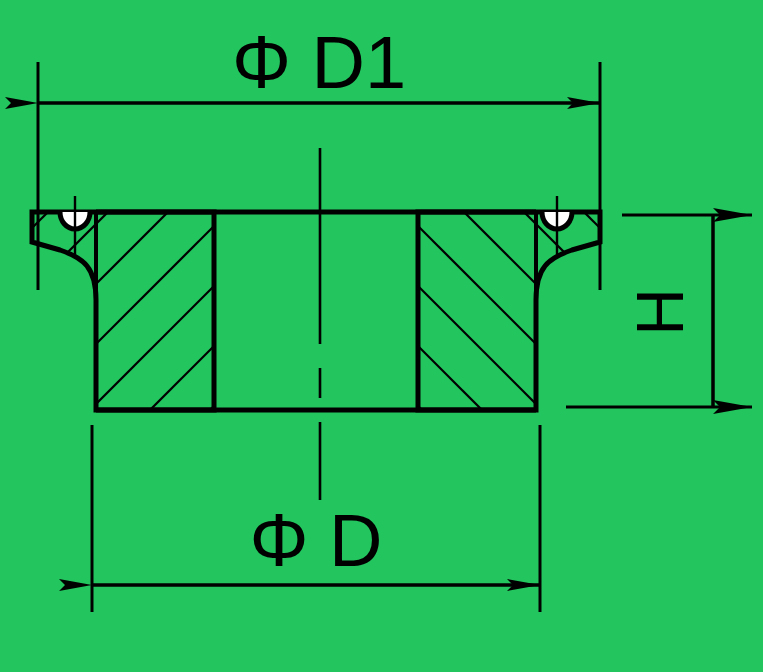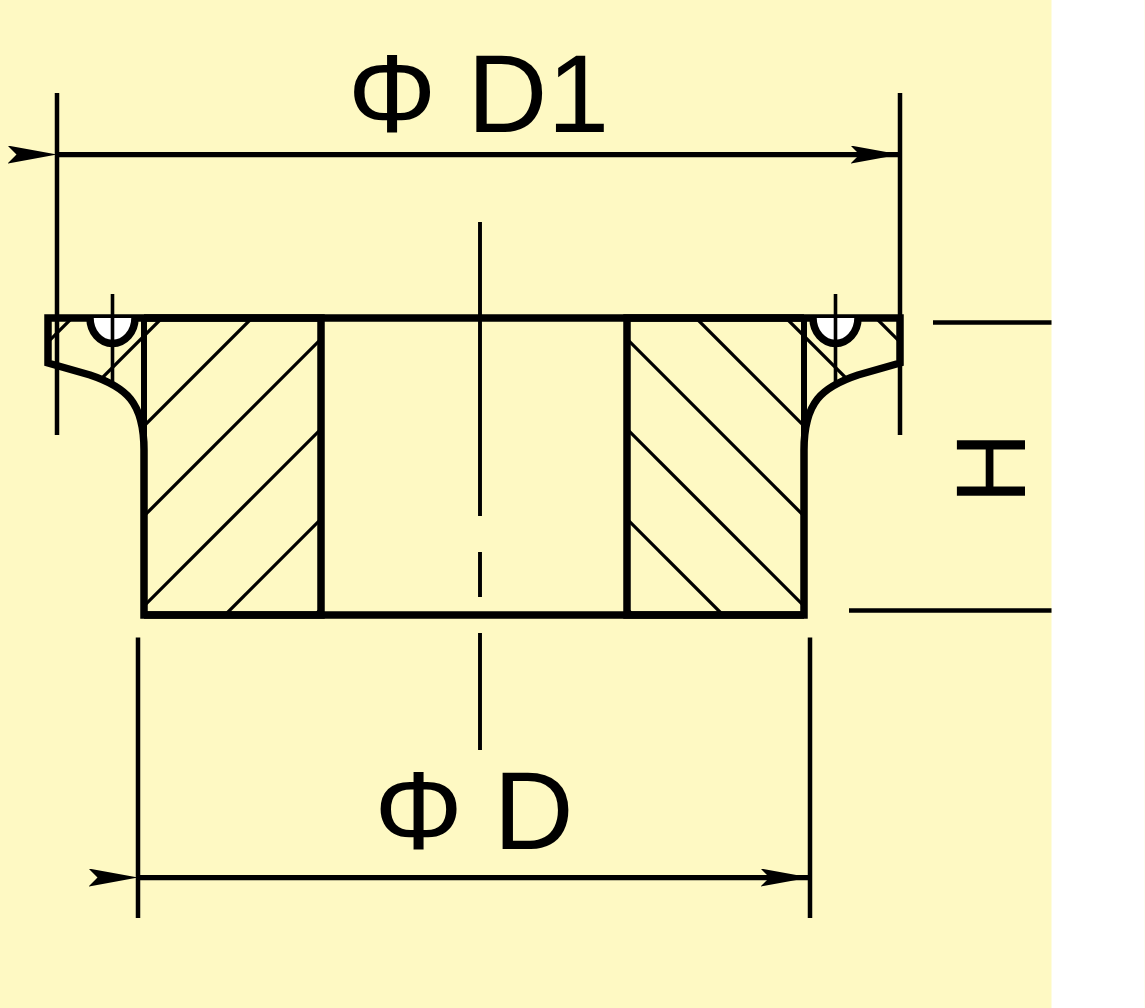--- a/index.html
+++ b/index.html
@@ -6,23 +6,23 @@
   html, body {
     margin: 0;
     padding: 0;
     background: #ffffff;
   }
   body {
     font-family: "Liberation Sans", sans-serif;
   }
   #drawing-root {
     position: relative;
-    width: 701px;
+    width: 763px;
     height: 672px;
-    background: #fef9c3;
+    background: #22c55e;
     overflow: hidden;
   }
   #drawing-svg {
     display: block;
     width: 763px;
     height: 672px;
   }
   .dim-text {
     font-family: "Liberation Sans", sans-serif;
     font-weight: 400;

